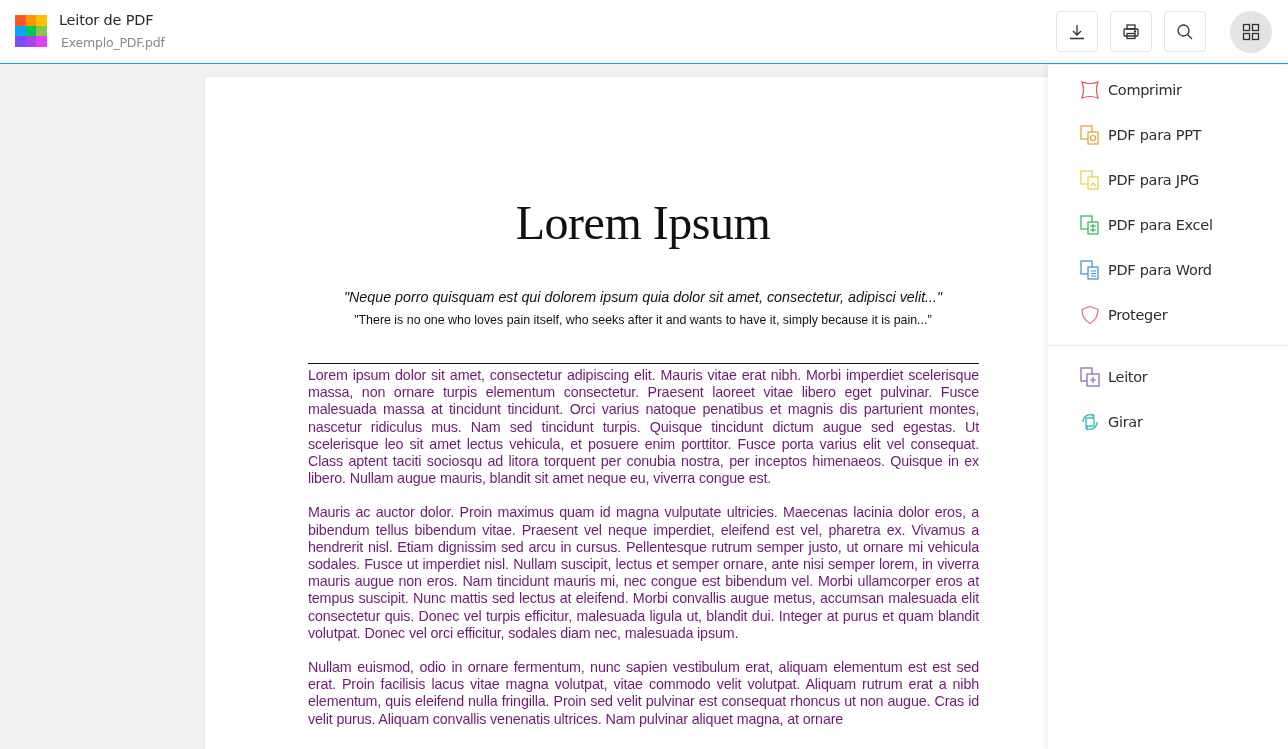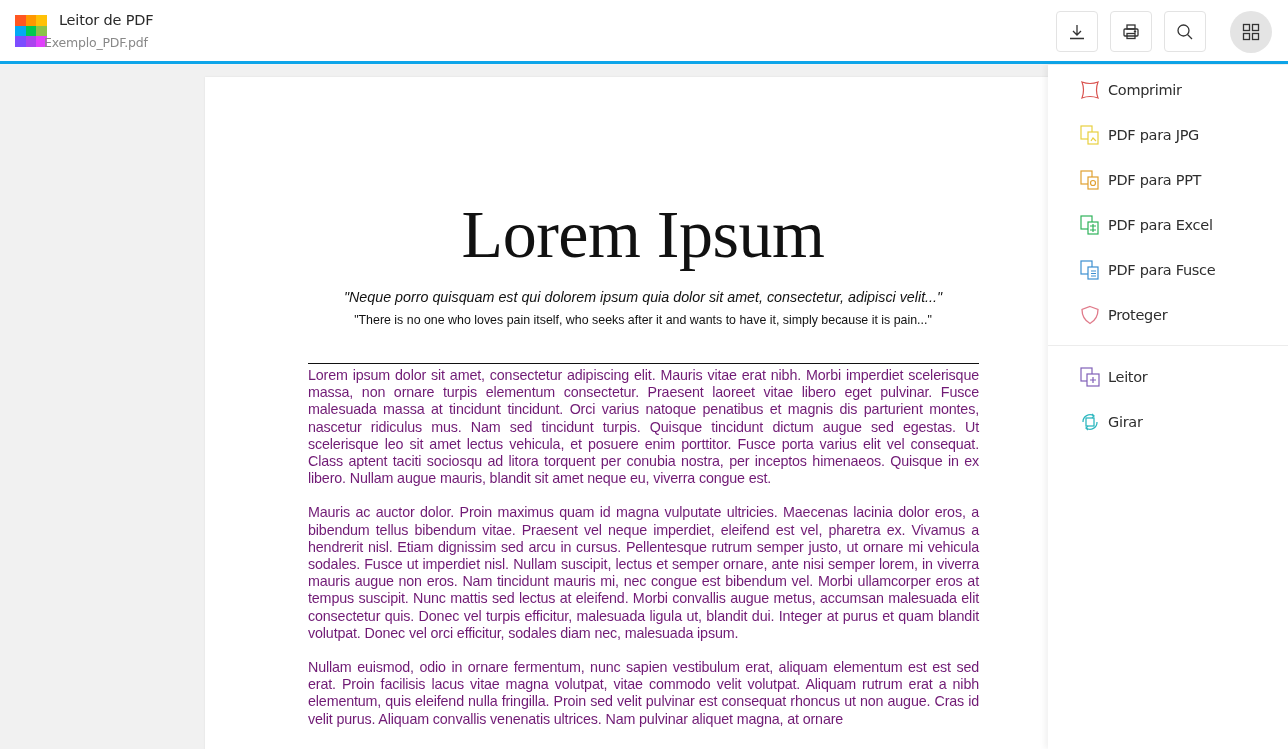--- a/index.html
+++ b/index.html
@@ -2,33 +2,33 @@
 <html><head>
   <meta charset="utf-8">
   <style>
     * { box-sizing: border-box; margin: 0; padding: 0; }
     html, body { width: 1288px; height: 749px; overflow: hidden; background: #f3f3f3; }
     body { font-family: "DejaVu Sans", "Liberation Sans", sans-serif; color: #222; position: relative; }
 
     
     .header {
       position: absolute; left: 0; top: 0; width: 1288px; height: 64px;
-      background: #ffffff; border-bottom: 3px solid #0ea5e9;
+      background: #ffffff; border-bottom: 1px solid #0ea5e9;
     }
     .logo {
       position: absolute; left: 15px; top: 15px; width: 32px; height: 32px;
       display: grid; grid-template-columns: repeat(3, 1fr); grid-template-rows: repeat(3, 1fr);
     }
     .logo span { display: block; }
     .app-title {
       position: absolute; left: 59px; top: 12px; font-size: 14.5px; color: #2a2a2a;
       font-family: "DejaVu Sans", sans-serif; letter-spacing: -0.2px;
     }
     .file-name {
-      position: absolute; left: 44px; top: 35px; font-size: 12.5px; color: #888;
+      position: absolute; left: 61px; top: 35px; font-size: 12.5px; color: #888;
       font-family: "DejaVu Sans", sans-serif; letter-spacing: -0.2px;
     }
     .toolbar-btn {
       position: absolute; top: 11px; width: 42px; height: 41px;
       border: 1px solid #e3e3e3; border-radius: 4px; background: #fff;
       display: flex; align-items: center; justify-content: center; cursor: pointer;
     }
     .apps-btn {
       position: absolute; left: 1230px; top: 11px; width: 42px; height: 42px;
       border-radius: 50%; background: #e4e4e4;
@@ -36,21 +36,21 @@
     }
 
     
     .viewer { position: absolute; left: 0; top: 65px; width: 1048px; height: 684px; background: #f1f1f1; overflow: hidden; }
     .page {
       position: absolute; left: 205px; top: 12px; width: 880px; height: 700px;
       background: #fff; box-shadow: 0 0 2px rgba(0,0,0,0.08);
     }
     .pdf-title {
       position: absolute; left: 0; top: 118px; width: 876px; text-align: center;
-      font-family: "Liberation Serif", "DejaVu Serif", serif; font-size: 68px; color: #111;
+      font-family: "Liberation Serif", "DejaVu Serif", serif; font-size: 48px; color: #111;
       letter-spacing: -0.5px;
     }
     .quote-latin {
       position: absolute; left: 0; top: 212px; width: 876px; text-align: center;
       font-family: "Liberation Sans", sans-serif; font-style: italic; font-size: 14.3px; color: #111;
     }
     .quote-en {
       position: absolute; left: 0; top: 236px; width: 876px; text-align: center;
       font-family: "Liberation Sans", sans-serif; font-size: 12.4px; color: #111;
     }
@@ -140,50 +140,50 @@
 
 <div class="panel">
   <div class="menu-group">
     <div class="menu-item">
       <svg viewBox="0 0 22 22" fill="none" stroke="#d9534f" stroke-width="1.2">
         <path d="M3 3 Q11 6 19 3 Q16 11 19 19 Q11 16 3 19 Q6 11 3 3Z"></path>
       </svg>
       <span class="menu-label">Comprimir</span>
     </div>
     <div class="menu-item">
+      <svg viewBox="0 0 22 22" fill="none" stroke="#e0a030" stroke-width="1.2">
+        <rect x="2" y="2" width="11" height="13"></rect>
+        <rect x="9" y="8" width="10" height="12" fill="#fff"></rect>
+        <circle cx="14" cy="14" r="2.5"></circle>
+      </svg>
+      <span class="menu-label">PDF para PPT</span>
+    </div>
+    <div class="menu-item">
       <svg viewBox="0 0 22 22" fill="none" stroke="#e8d040" stroke-width="1.2">
         <rect x="2" y="2" width="11" height="13"></rect>
         <rect x="9" y="8" width="10" height="12" fill="#fff"></rect>
         <path d="M12 17l2-3 3 3"></path>
       </svg>
       <span class="menu-label">PDF para JPG</span>
     </div>
     <div class="menu-item">
-      <svg viewBox="0 0 22 22" fill="none" stroke="#e0a030" stroke-width="1.2">
-        <rect x="2" y="2" width="11" height="13"></rect>
-        <rect x="9" y="8" width="10" height="12" fill="#fff"></rect>
-        <circle cx="14" cy="14" r="2.5"></circle>
-      </svg>
-      <span class="menu-label">PDF para PPT</span>
-    </div>
-    <div class="menu-item">
       <svg viewBox="0 0 22 22" fill="none" stroke="#2fb35a" stroke-width="1.2">
         <rect x="2" y="2" width="11" height="13"></rect>
         <rect x="9" y="8" width="10" height="12" fill="#fff"></rect>
         <path d="M11 12h6M11 16h6M14 10v8"></path>
       </svg>
       <span class="menu-label">PDF para Excel</span>
     </div>
     <div class="menu-item">
       <svg viewBox="0 0 22 22" fill="none" stroke="#3d8fd0" stroke-width="1.2">
         <rect x="2" y="2" width="11" height="13"></rect>
         <rect x="9" y="8" width="10" height="12" fill="#fff"></rect>
         <path d="M12 12h5M12 14.5h5M12 17h5"></path>
       </svg>
-      <span class="menu-label">PDF para Fusce</span>
+      <span class="menu-label">PDF para Word</span>
     </div>
     <div class="menu-item">
       <svg viewBox="0 0 22 22" fill="none" stroke="#e07a8a" stroke-width="1.3">
         <path d="M11 2.5 L19 5.5 Q19 15 11 19.5 Q3 15 3 5.5 Z"></path>
       </svg>
       <span class="menu-label">Proteger</span>
     </div>
   </div>
 
 

